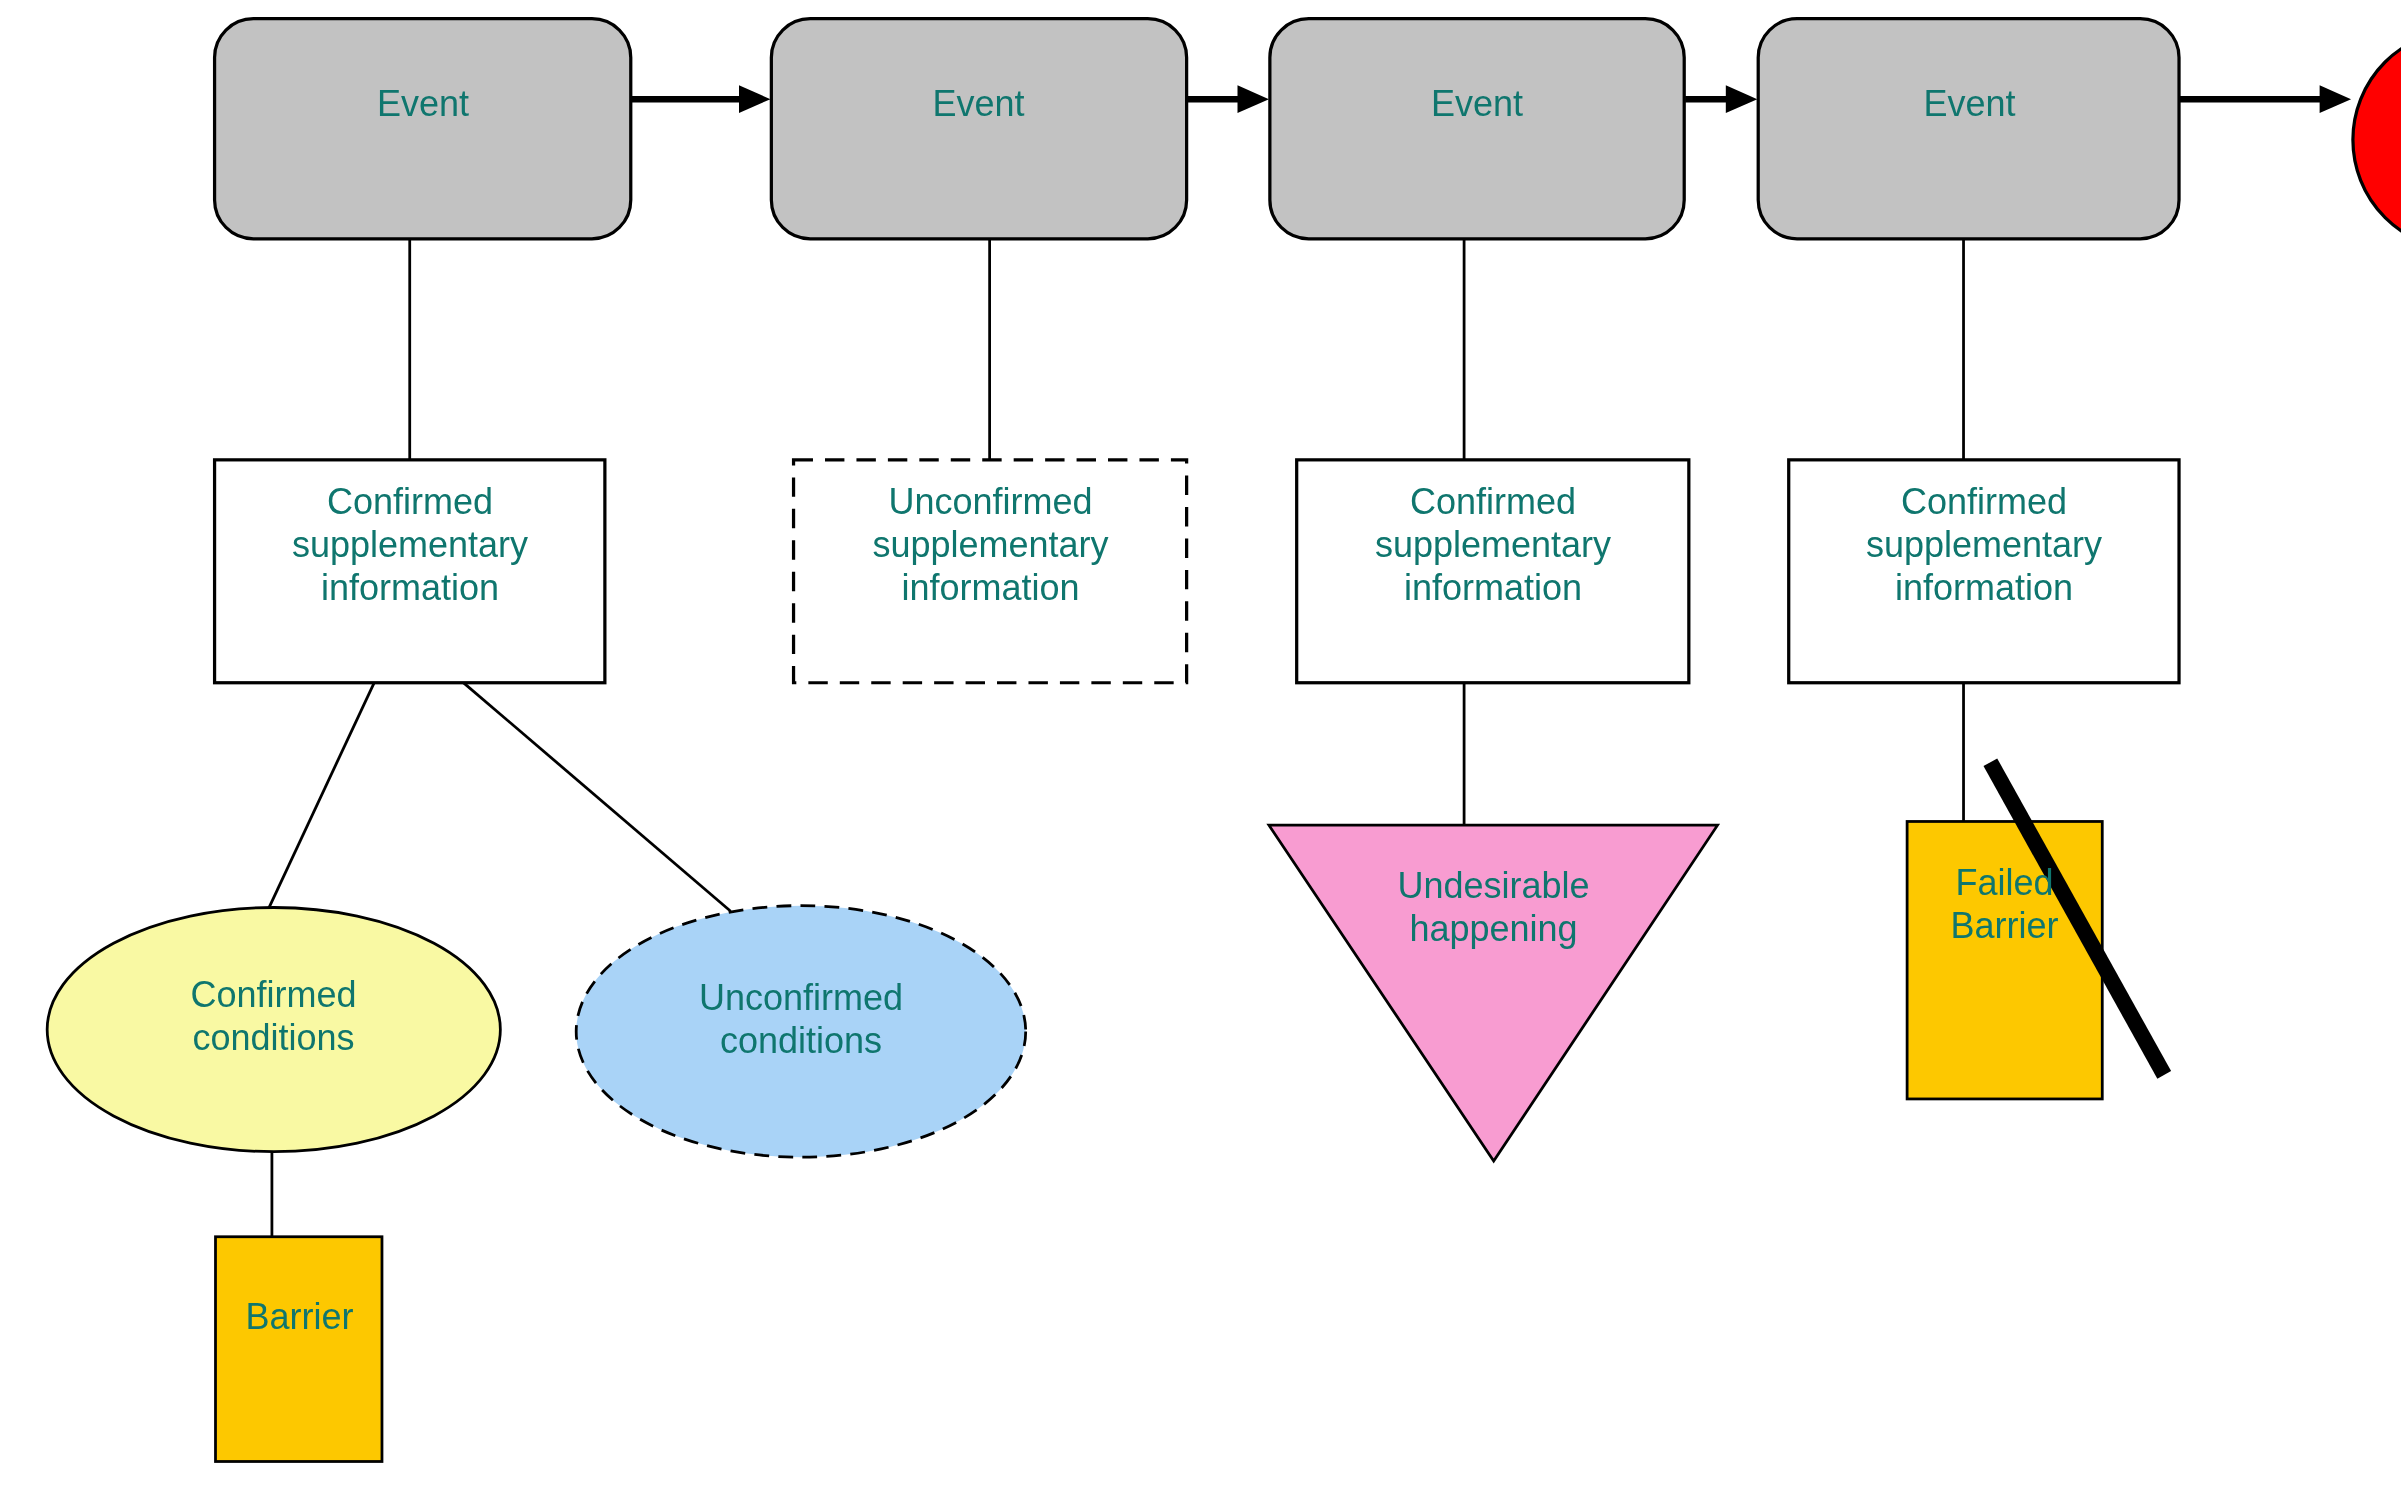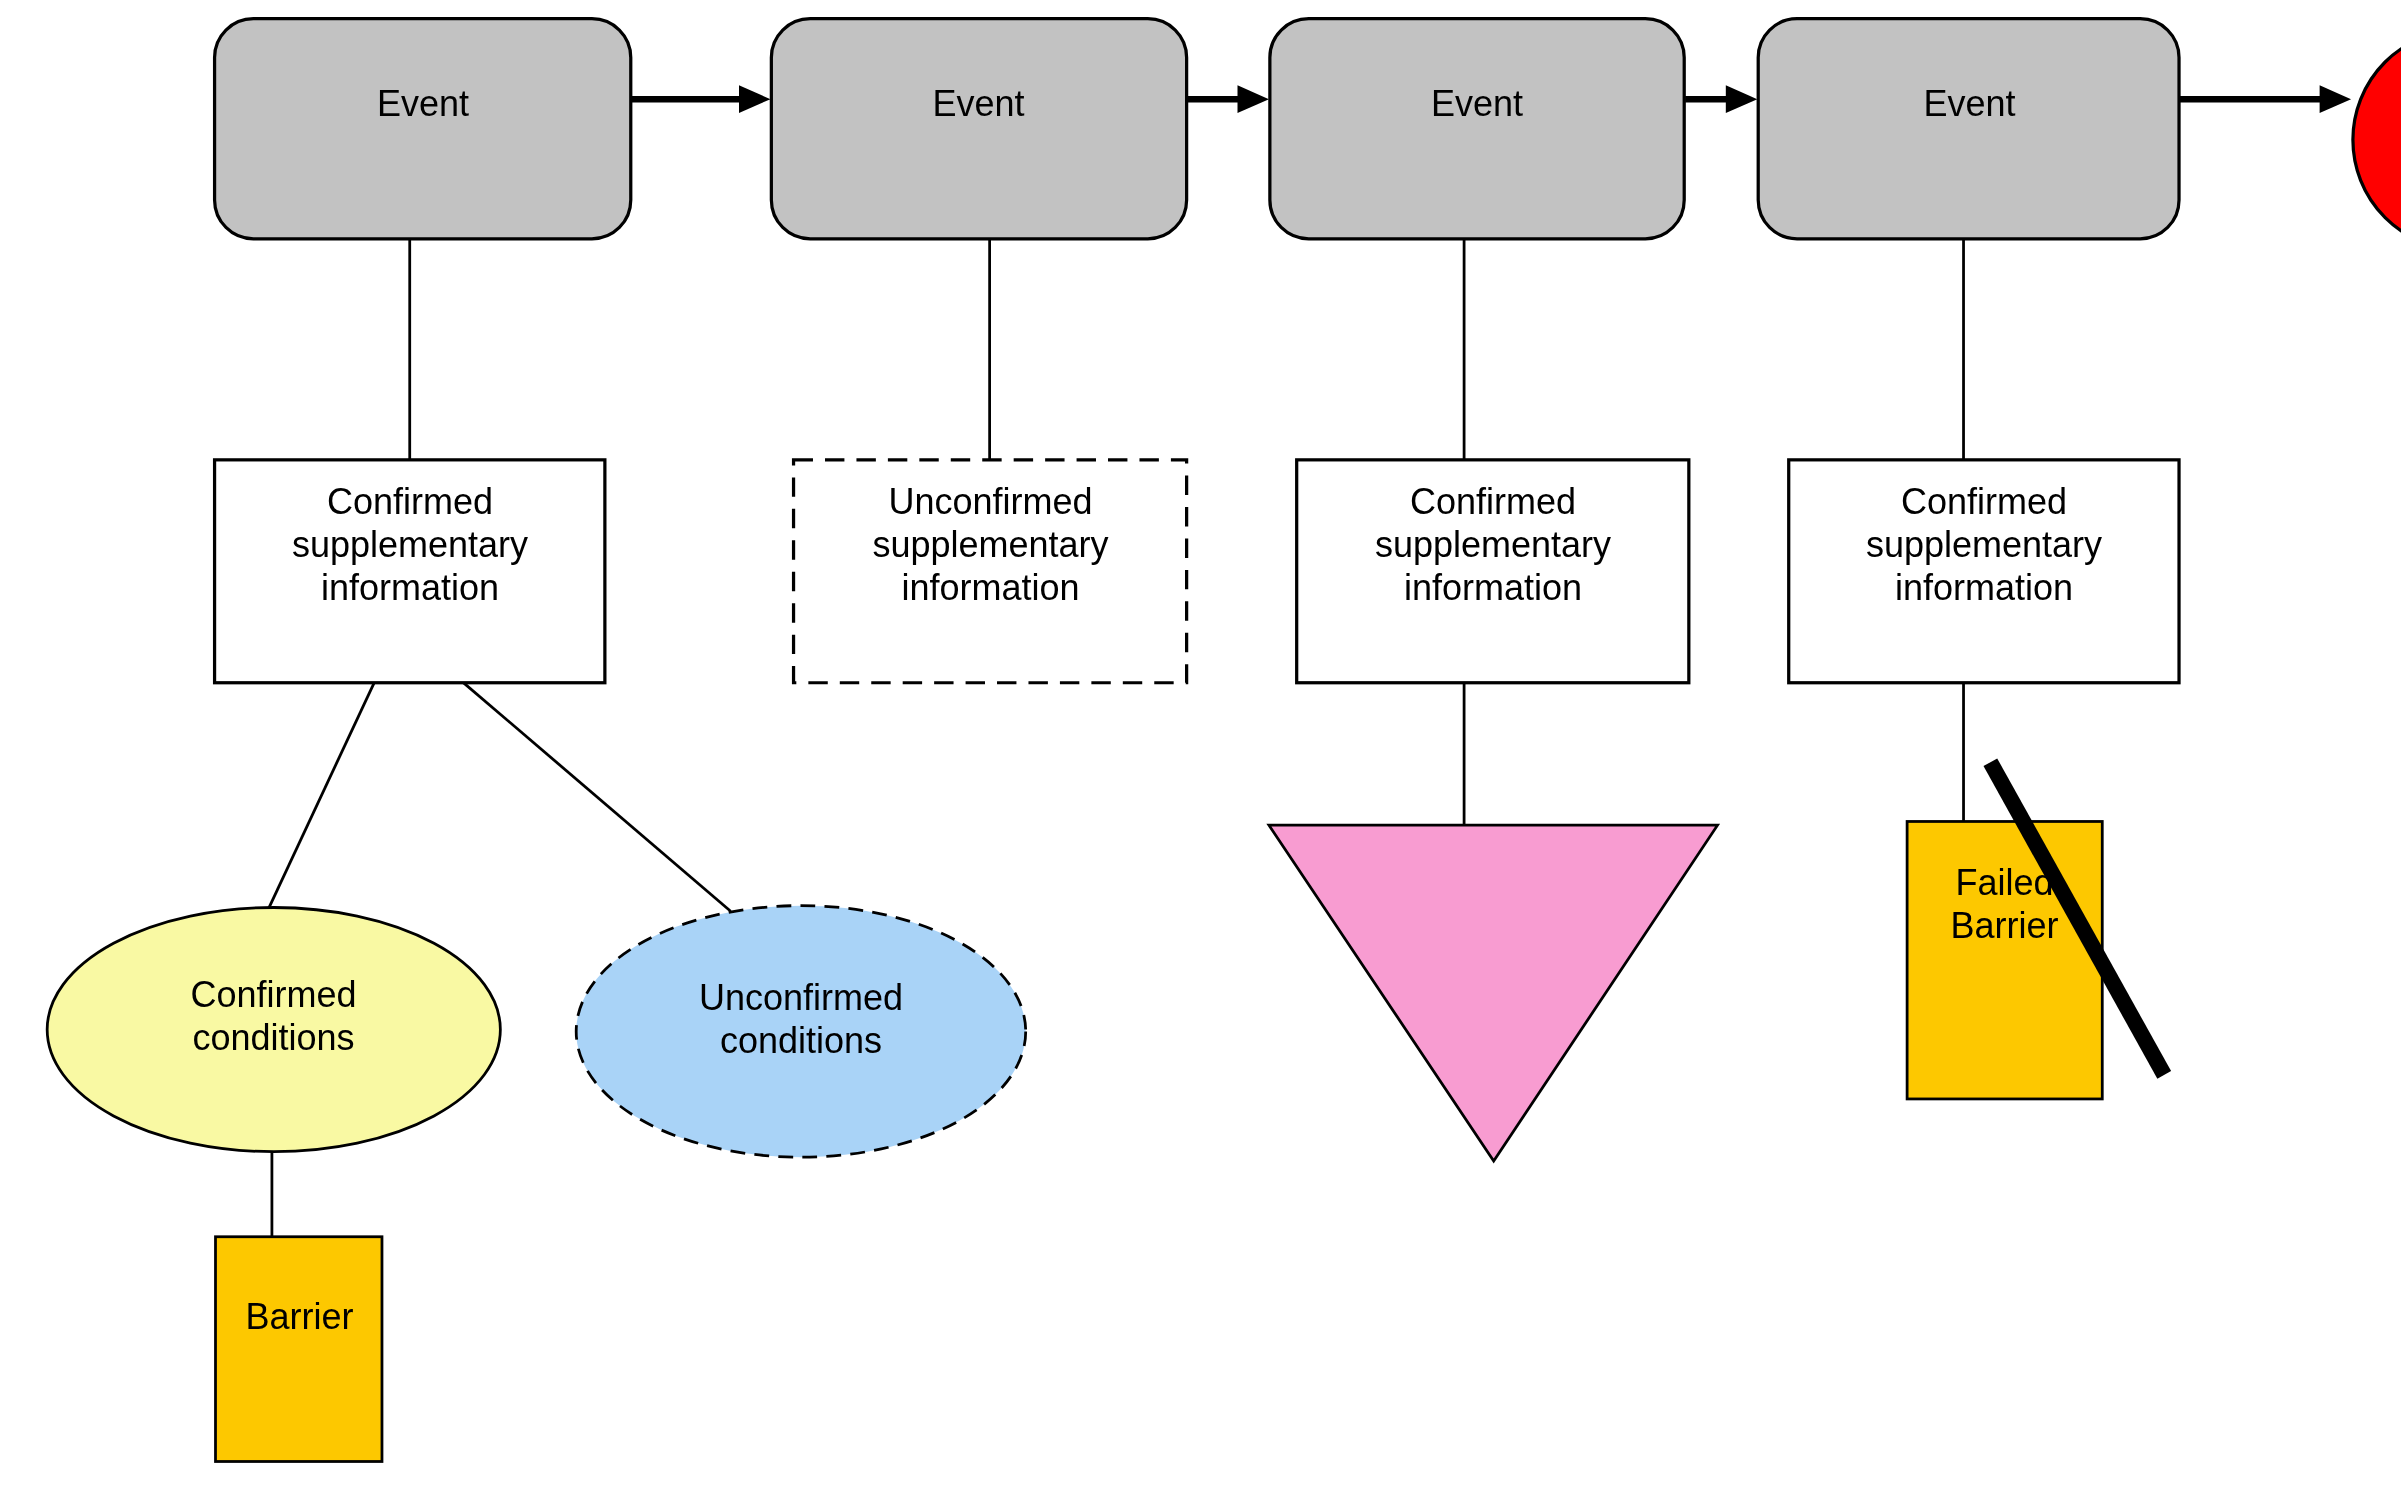--- a/index.html
+++ b/index.html
@@ -4,21 +4,21 @@
 <style>
   html,body{margin:0;padding:0;background:#ffffff;}
   .canvas{position:relative;width:2401px;height:1507px;background:#ffffff;overflow:hidden;
           font-family:"Liberation Sans", sans-serif;}
   .canvas svg{position:absolute;left:0;top:0;}
   .ln{stroke:#000000;stroke-width:3;fill:none;}
   .arrowln{stroke:#000000;stroke-width:7;fill:none;}
   .shape{stroke:#000000;stroke-width:3.5;}
   .thin{stroke:#000000;stroke-width:3;}
   .slash{stroke:#000000;stroke-width:17;}
-  .lbl{position:absolute;color:#000000;font-size:36px;line-height:43px;text-align:center;
+  .lbl{position:absolute;color:#0f766e;font-size:36px;line-height:43px;text-align:center;
        white-space:pre-line;}
   .flexc{display:flex;justify-content:center;align-items:center;box-sizing:border-box;}
   .evlbl{top:18.5px;height:220px;padding-bottom:50px;}
   .infolbl{top:480px;}
   .condlbl{padding-bottom:26px;}
   .barlbl{box-sizing:border-box;padding-top:58px;}
 </style>
 </head>
 <body>
 
@@ -87,17 +87,19 @@
 supplementary
 information</div>
 
   <div class="lbl flexc condlbl" style="left:47px;top:907px;width:453px;height:244px;">Confirmed
 conditions</div>
   <div class="lbl flexc condlbl" style="left:576px;top:906px;width:450px;height:252px;">Unconfirmed
 conditions</div>
 
   <div class="lbl barlbl" style="left:216px;top:1237px;width:167px;">Barrier</div>
 
+  <div class="lbl" style="left:1269px;top:864px;width:449px;">Undesirable
+happening</div>
 
   <div class="lbl" style="left:1907px;top:861px;width:195px;">Failed
 Barrier</div>
 </div>
 
 
 </body></html>

